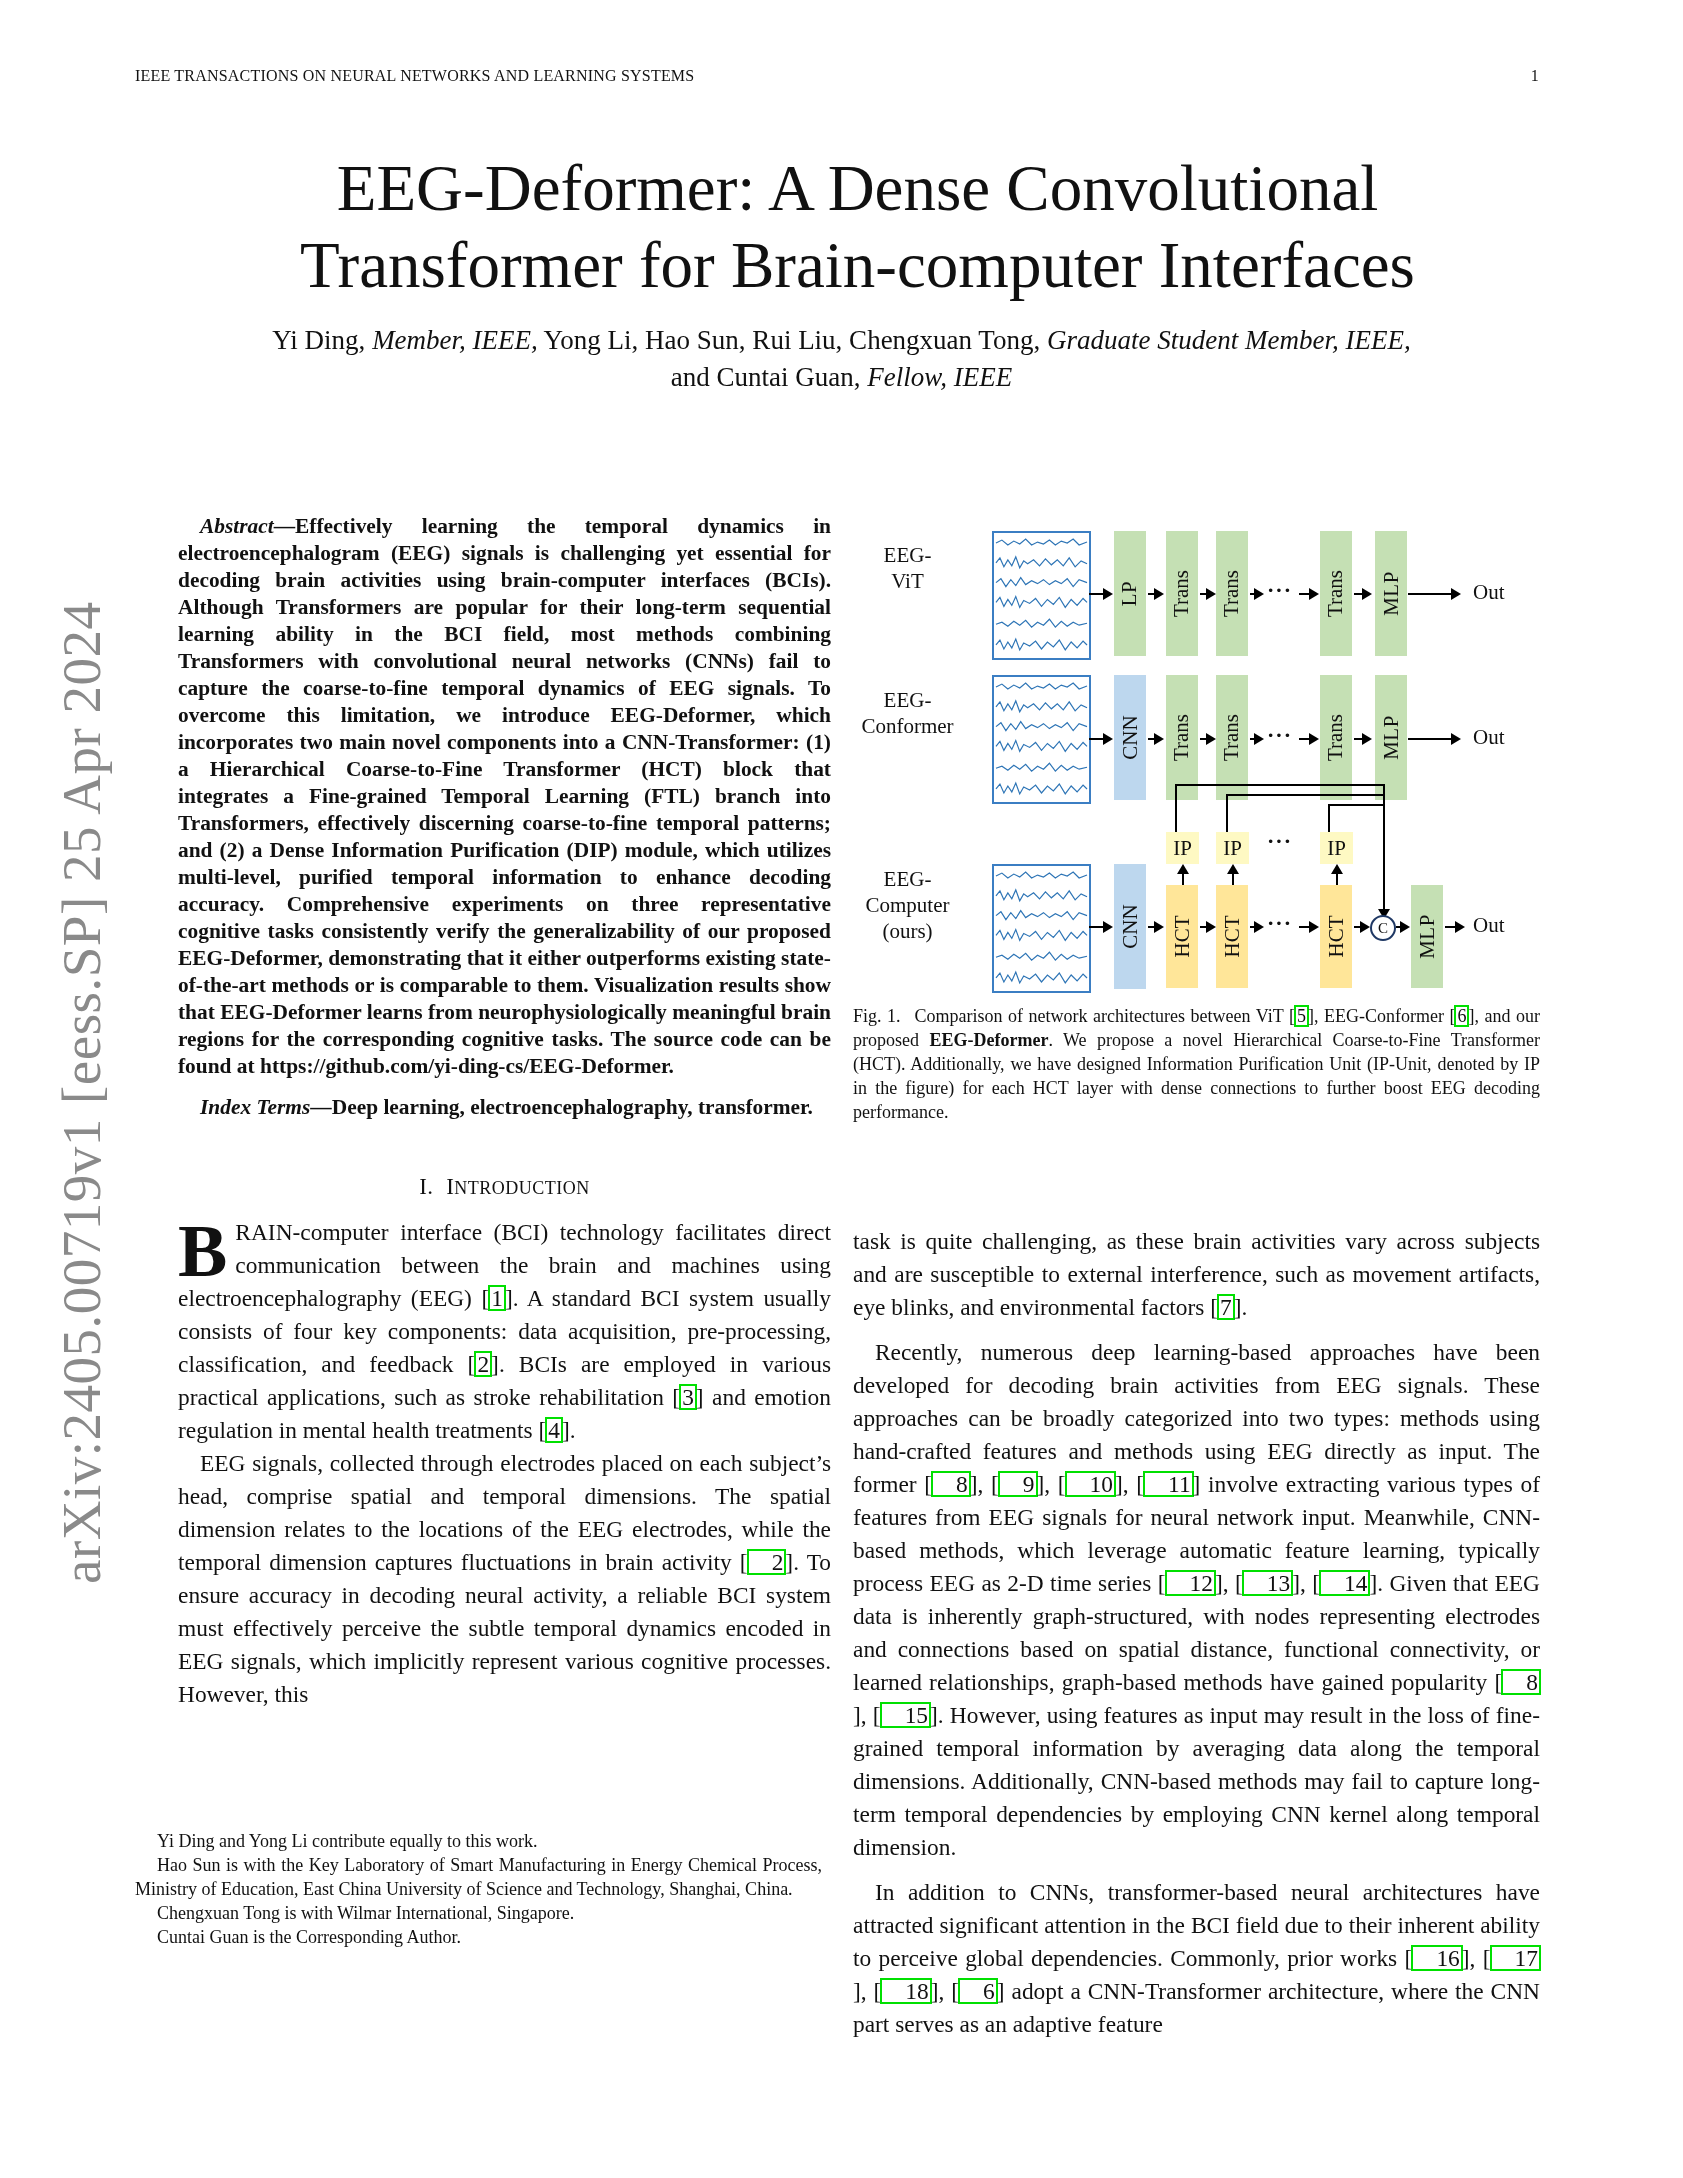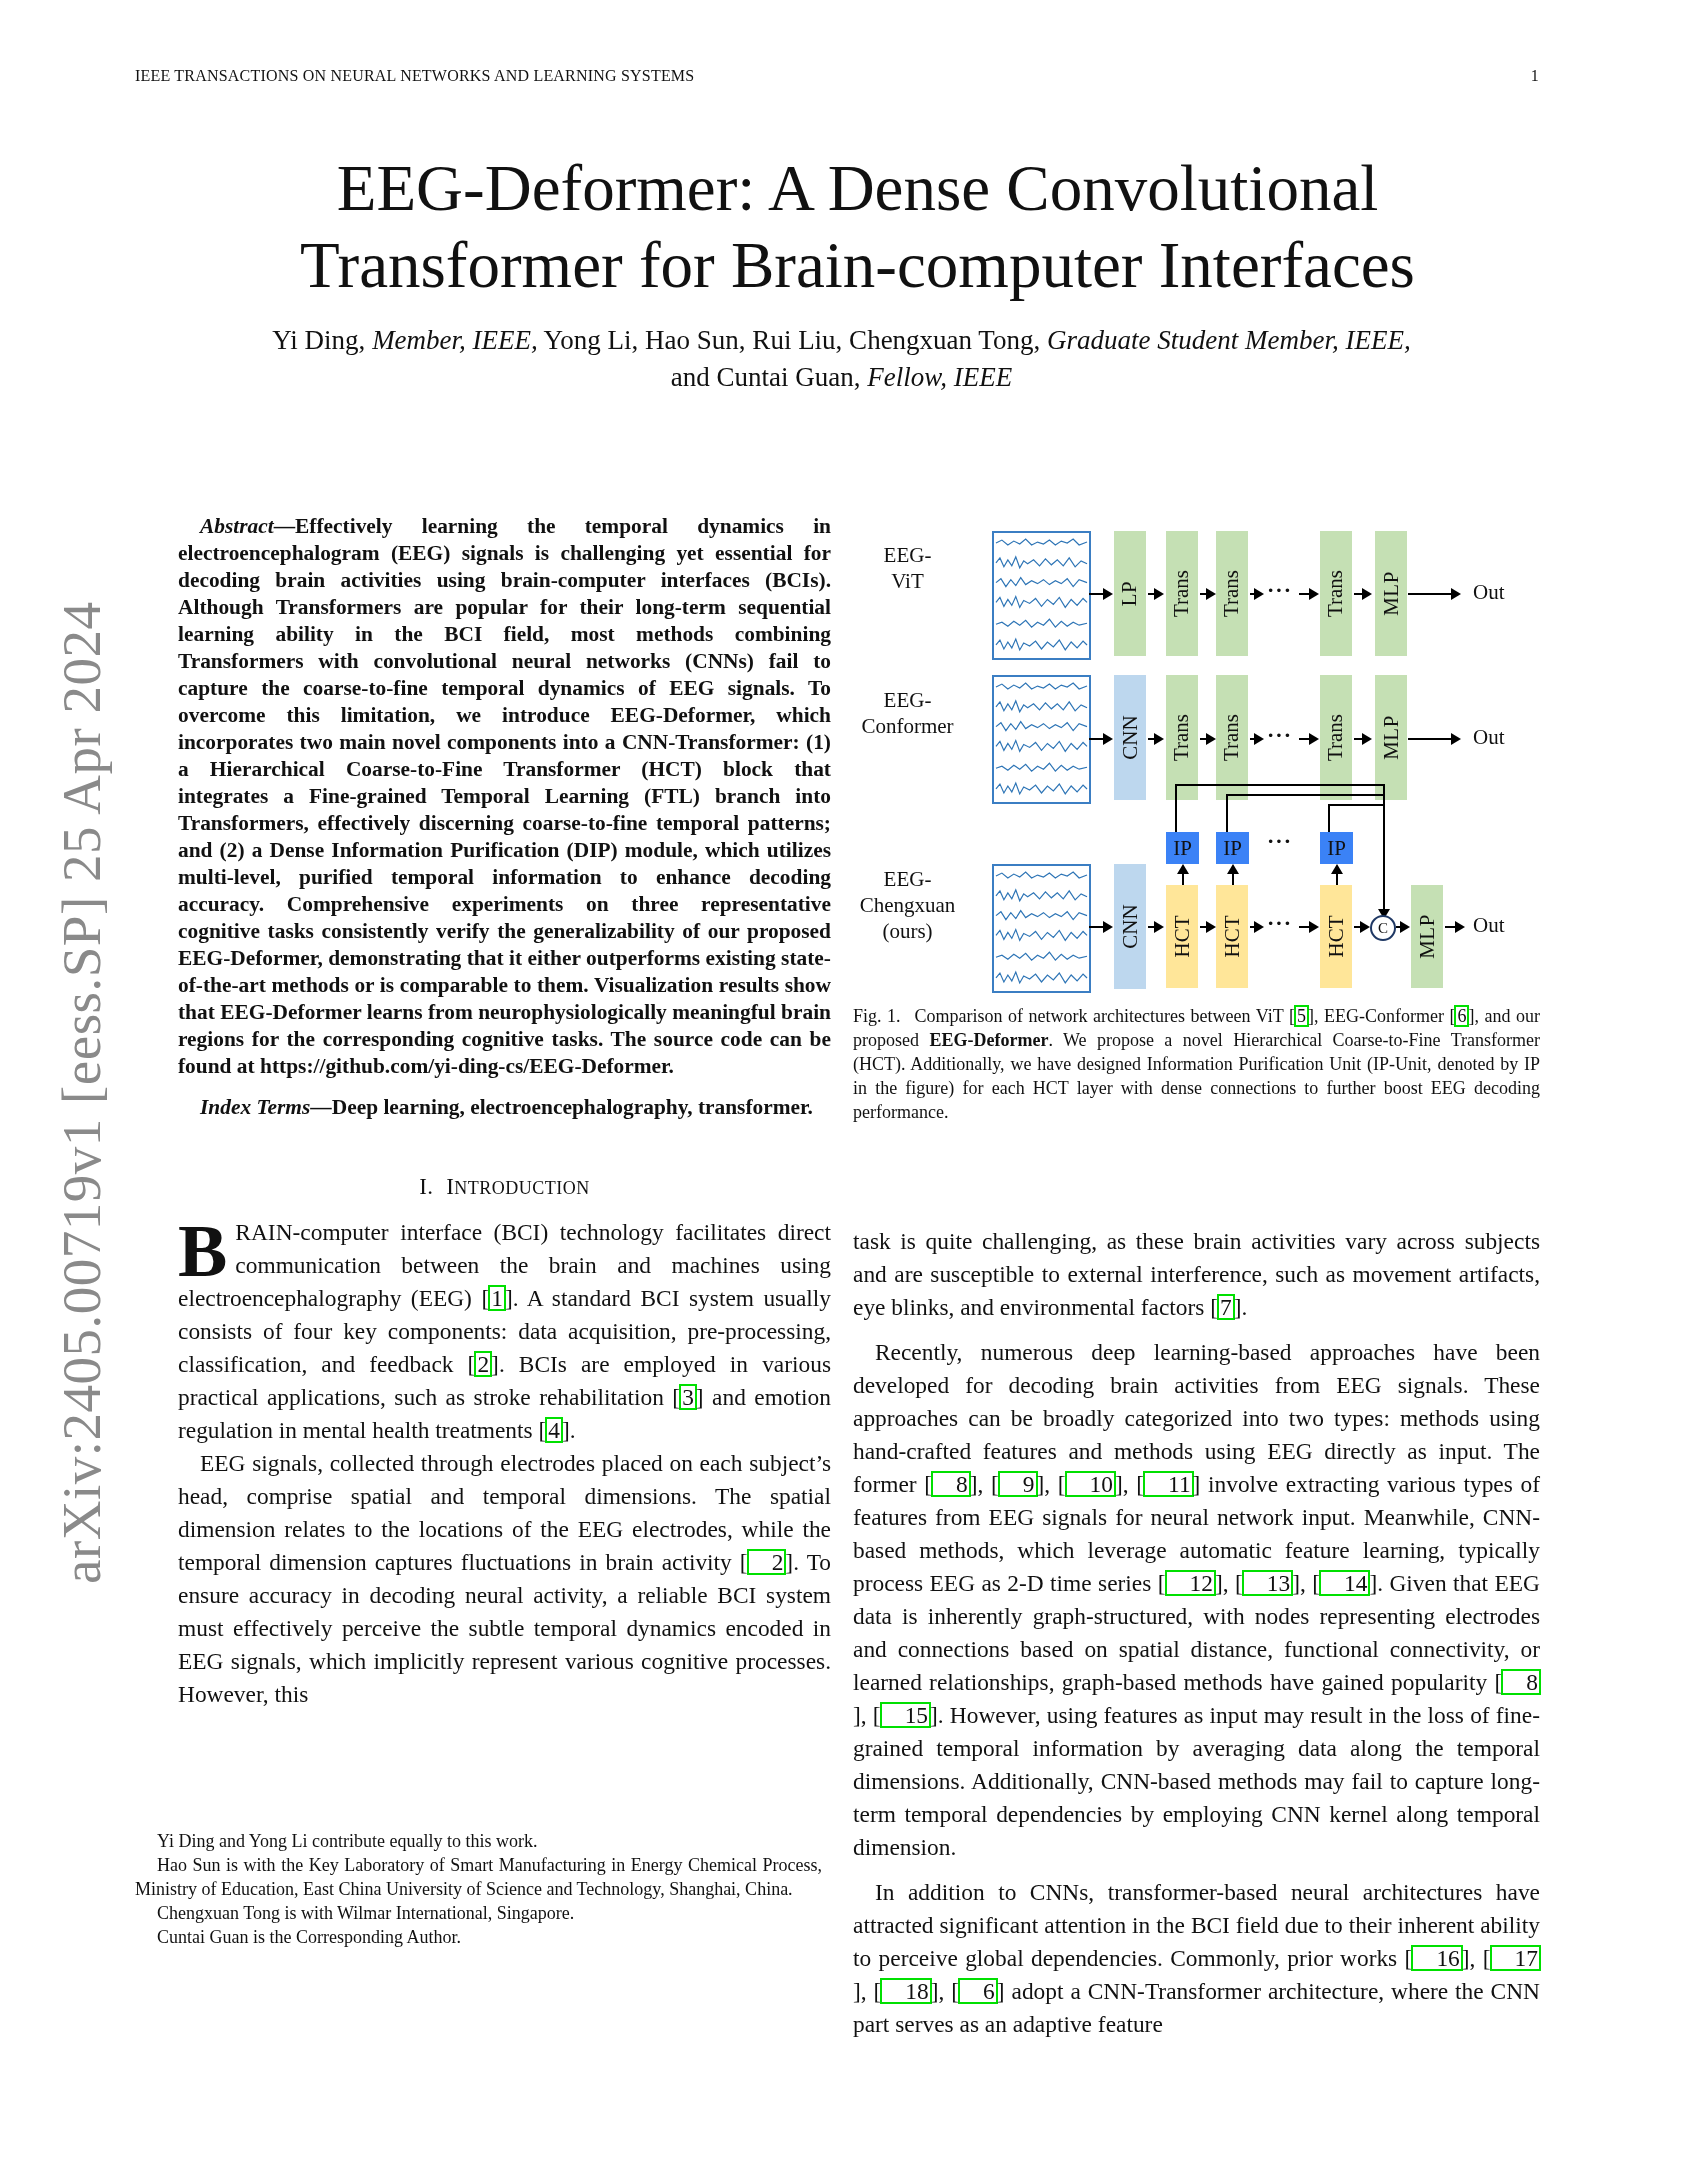--- a/index.html
+++ b/index.html
@@ -81,21 +81,21 @@
     position: absolute; width: 32px; height: 125px; display: flex; align-items: center; justify-content: center;
   }
   .block span {
     transform: rotate(-90deg); white-space: nowrap; font-size: 21px;
   }
   .block.green { background: #c5e0b4; }
   .block.blue { background: #bdd7ee; }
   .block.yellow { background: #ffe699; }
   .block.mlp span, .block.lp span { letter-spacing: 0.5px; }
   .ip-block {
-    position: absolute; width: 33px; height: 32px; background: #3b82f6;
+    position: absolute; width: 33px; height: 32px; background: #fef9c3;
     display: flex; align-items: center; justify-content: center; font-size: 21px;
   }
   .arrow {
     position: absolute; height: 2px; background: #000;
   }
   .arrow::after {
     content: ""; position: absolute; right: -2px; top: -5px;
     border-left: 10px solid #000; border-top: 6px solid transparent; border-bottom: 6px solid transparent;
   }
   .dots { position: absolute; font-size: 22px; font-weight: bold; letter-spacing: 1px; }
@@ -262,21 +262,21 @@
 
   <div class="line" style="left:329px; top:347px; width:2px; height:16px;"></div>
   <div style="position:absolute; left:324px; top:341px; border-bottom:10px solid #000; border-left:6px solid transparent; border-right:6px solid transparent;"></div>
   <div class="line" style="left:379px; top:347px; width:2px; height:16px;"></div>
   <div style="position:absolute; left:374px; top:341px; border-bottom:10px solid #000; border-left:6px solid transparent; border-right:6px solid transparent;"></div>
   <div class="line" style="left:483px; top:347px; width:2px; height:16px;"></div>
   <div style="position:absolute; left:478px; top:341px; border-bottom:10px solid #000; border-left:6px solid transparent; border-right:6px solid transparent;"></div>
 
   <div class="row-label" style="left:0; top:343px;">
     <div>EEG-</div>
-    <div>Chengxuan</div>
+    <div>Computer</div>
     <div>(ours)</div>
   </div>
   <div class="eeg-box" style="left:139px; top:341px;">
     <svg class="eeg" width="95" height="125" viewBox="0 0 96 126">
       <g stroke="#2e75b6" stroke-width="1.2" fill="none">
         <polyline points="2,10 8,7 14,12 20,8 26,11 32,6 38,12 44,9 50,11 56,7 62,12 68,8 74,10 80,6 86,12 94,9"></polyline>
         <polyline points="2,30 6,25 10,34 14,27 18,33 22,24 26,35 30,28 34,31 40,27 46,33 52,26 58,32 64,27 70,33 76,25 82,34 88,28 94,31"></polyline>
         <polyline points="2,50 7,46 12,54 17,47 22,53 27,45 32,52 38,48 44,51 50,47 56,52 62,48 68,51 74,46 80,54 86,47 94,50"></polyline>
         <polyline points="2,70 6,65 10,74 14,67 18,73 22,64 26,75 30,68 36,71 42,66 48,74 54,67 60,72 66,65 72,75 78,67 84,73 90,66 94,70"></polyline>
         <polyline points="2,92 8,90 14,94 20,89 26,93 32,88 38,95 44,90 50,93 56,87 62,95 68,89 74,94 80,90 86,93 94,91"></polyline>

